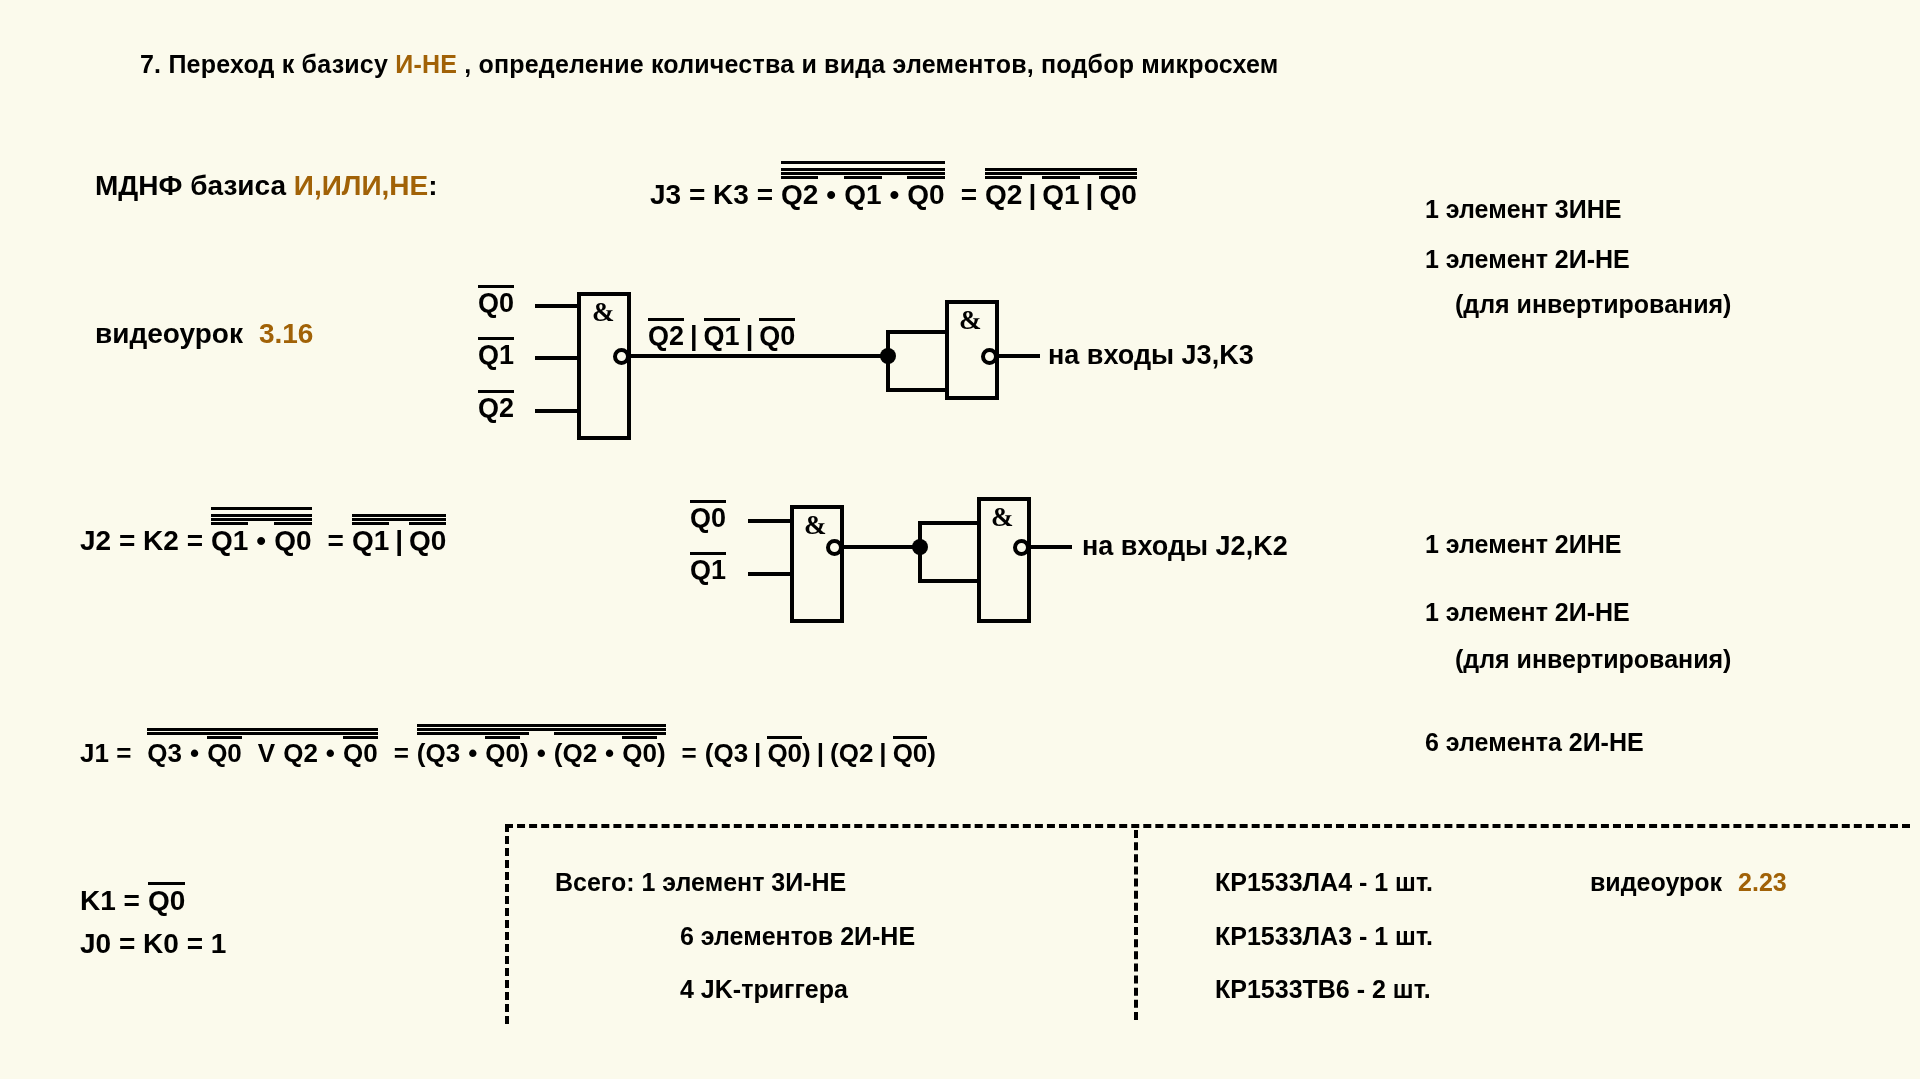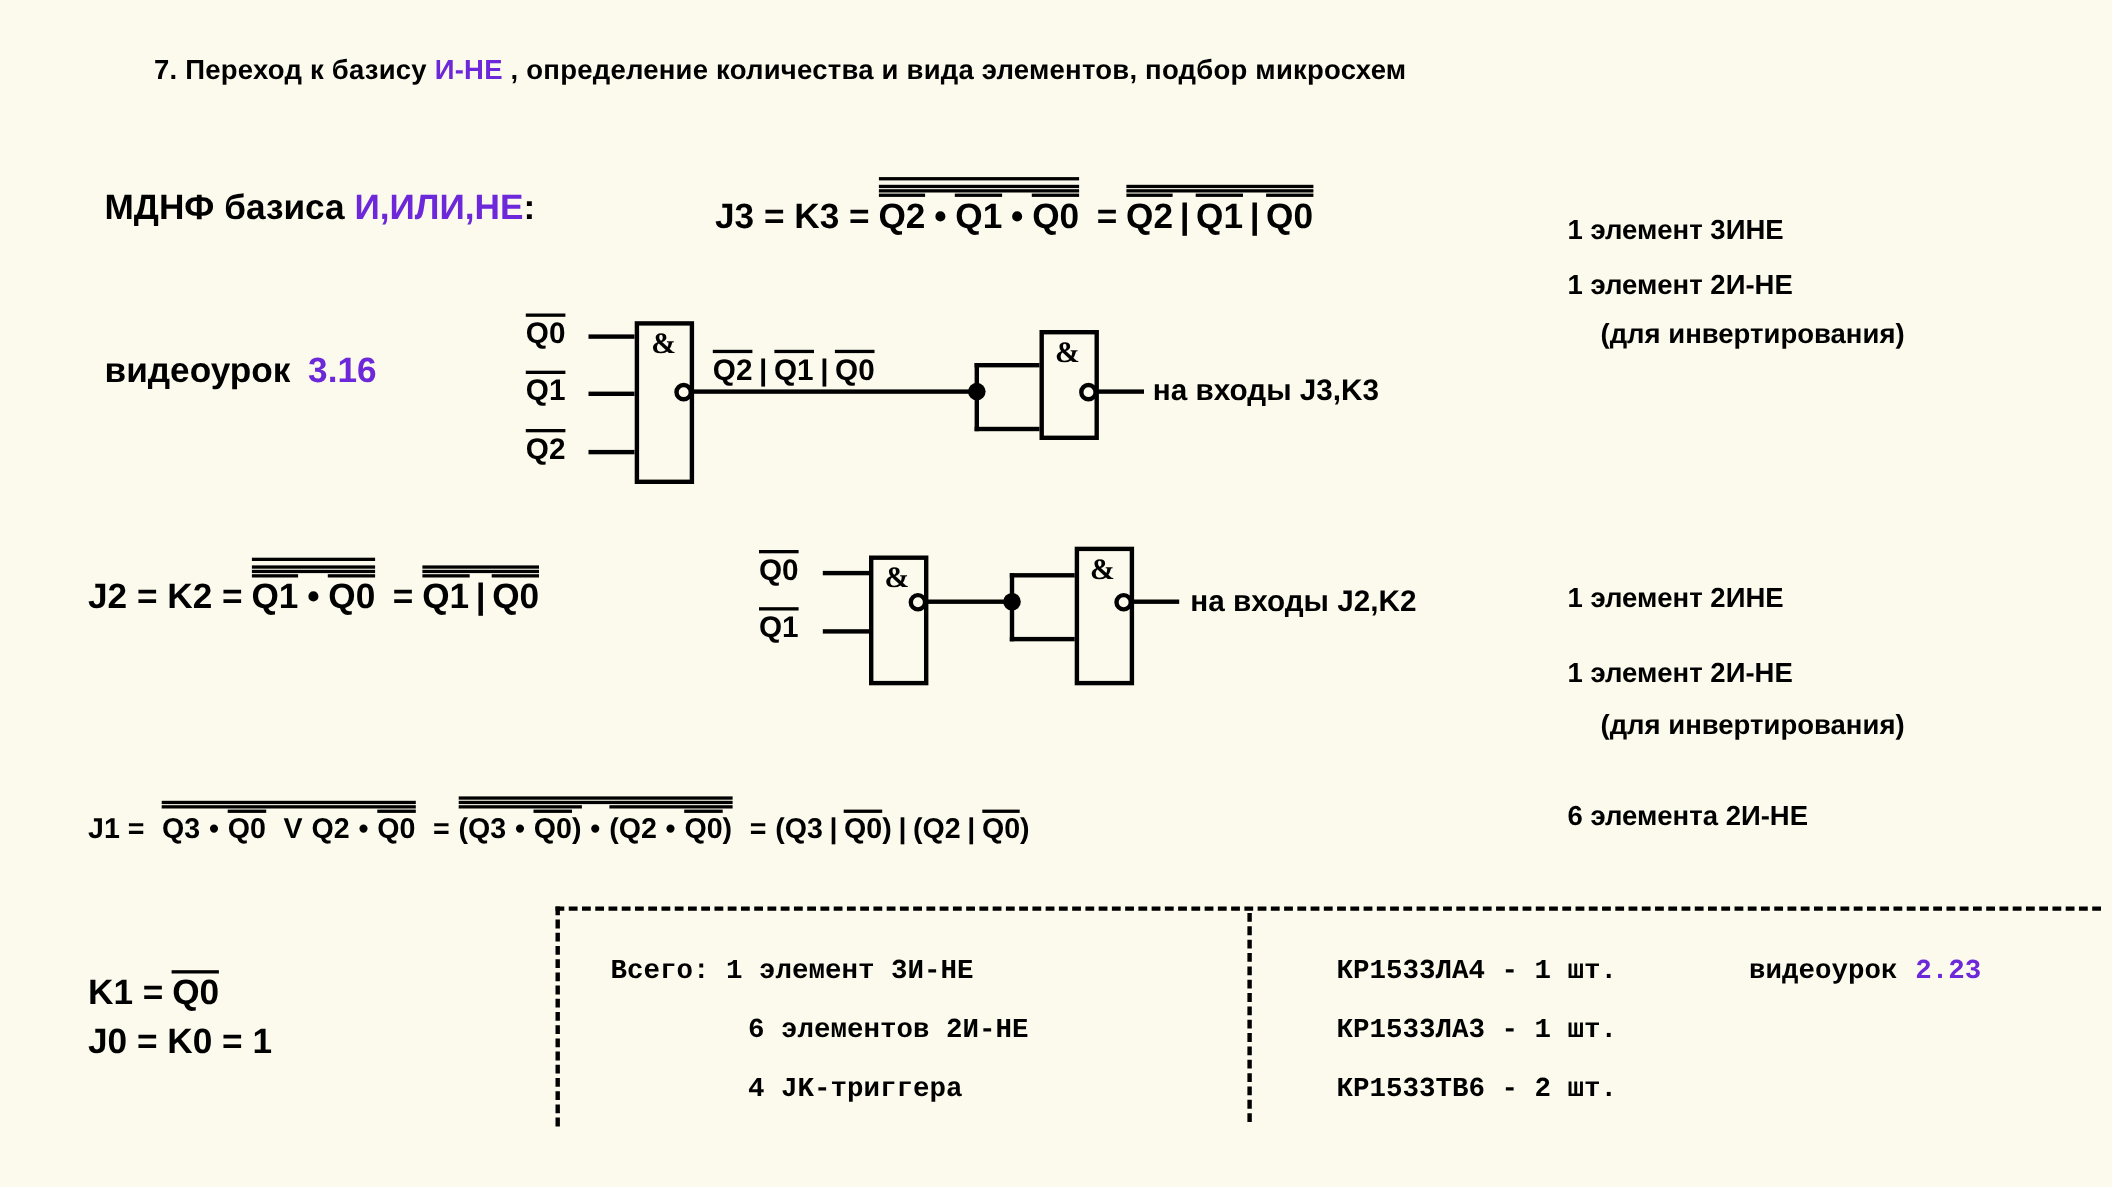--- a/index.html
+++ b/index.html
@@ -9,35 +9,35 @@
   }
   body {
     width: 1920px;
     height: 1079px;
     position: relative;
     font-family: "Liberation Sans", "DejaVu Sans", sans-serif;
     color: #000;
     overflow: hidden;
   }
   .abs { position: absolute; }
-  .red { color: #6d28d9; }
+  .red { color: #a16207; }
 
   
   #title {
     left: 140px;
     top: 50px;
     font-size: 25px;
     font-weight: bold;
     letter-spacing: 0.2px;
     white-space: nowrap;
   }
 
   
   .ftext {
-    font-size: 32px;
+    font-size: 28px;
     font-weight: bold;
     white-space: nowrap;
     line-height: 1;
   }
   .ftext.small { font-size: 26px; }
 
   
   .ov, .ov2, .ov3 {
     display: inline-block;
     position: relative;
@@ -135,21 +135,20 @@
     top: 830px;
     width: 0;
     height: 190px;
     border-left: 4px dashed #000;
   }
   .sumline {
     position: absolute;
     font-size: 25px;
     font-weight: bold;
     white-space: nowrap;
-    font-family: Liberation Mono, monospace;
   }
 </style>
 </head>
 <body>
 
 <div class="abs" id="title">
   <span>7. Переход к базису </span><span class="red">И-НЕ</span><span> , определение количества и вида элементов, подбор микросхем</span>
 </div>
 
 <div class="abs ftext" style="left:95px; top:172px;">

